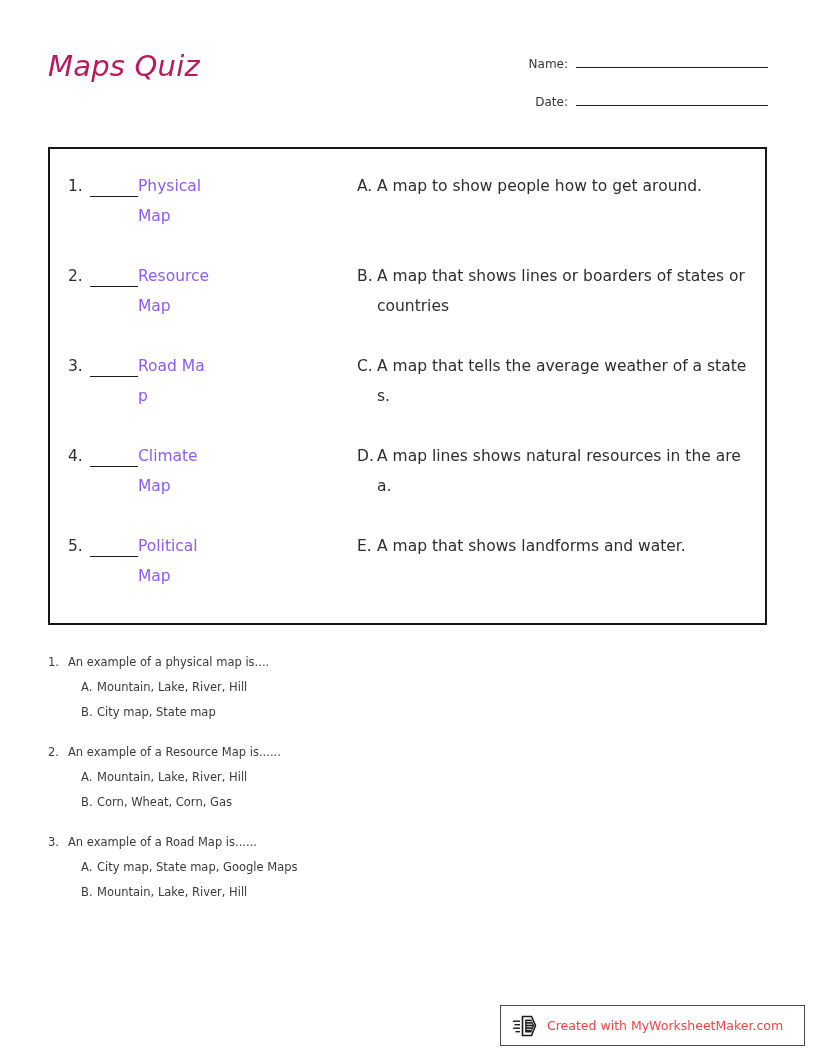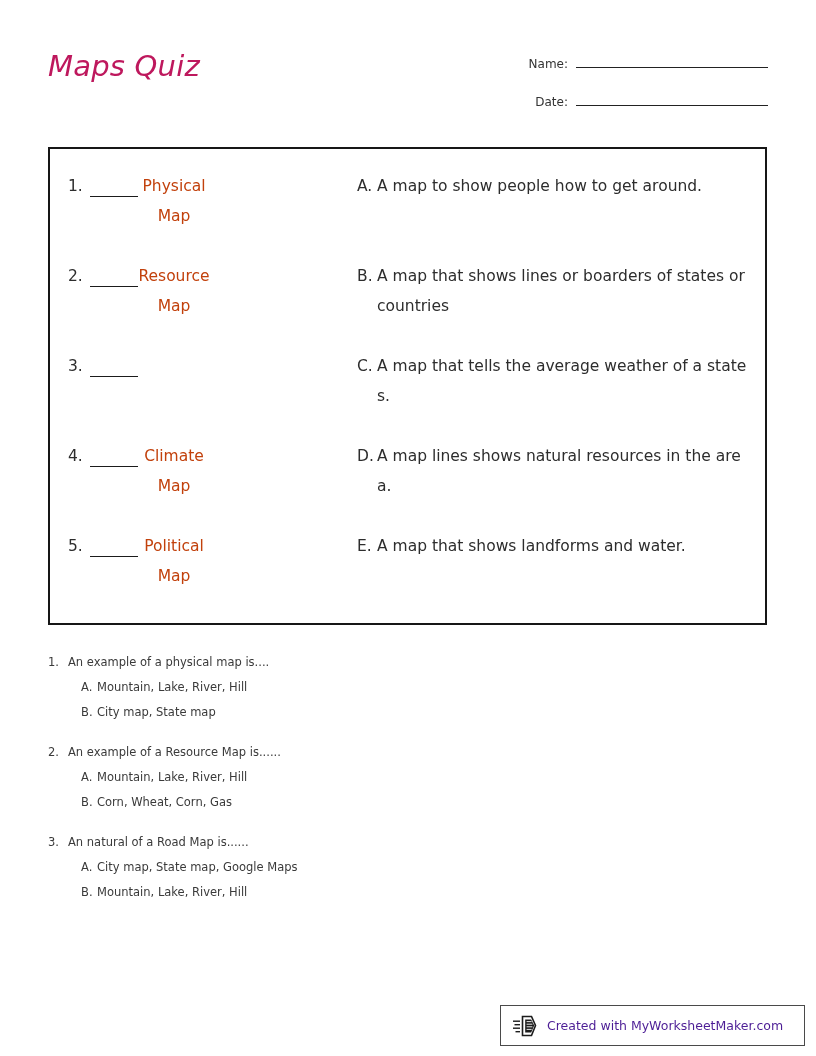--- a/index.html
+++ b/index.html
@@ -120,22 +120,21 @@
     height: 26px;
     border-bottom: 1.8px solid #1b1b1b;
     box-sizing: border-box;
     margin-right: 0px;
   }
   .match-term {
     flex: 0 0 72px;
     width: 72px;
     overflow-wrap: anywhere;
     word-break: break-all;
-    color: #c2410c;
-    text-align: center;
+    color: #8b5cf6;
   }
 
   .opt-item {
     display: flex;
     align-items: flex-start;
     height: 90px;
     font-size: 15.5px;
     line-height: 30px;
   }
   .opt-letter {
@@ -211,21 +210,21 @@
     flex: 0 0 26px;
     width: 26px;
     height: 24px;
     position: relative;
     margin-right: 8px;
   }
   .badge-logo svg { display: block; }
   .badge-text {
     font-size: 12.5px;
     line-height: 18px;
-    color: #4c1d95;
+    color: #ef4444;
     white-space: nowrap;
     text-align: center;
   }
 </style>
 </head>
 <body>
 
 <div class="page">
 
   <div class="header">
@@ -254,20 +253,21 @@
             <span class="match-term">Physical Map</span>
           </div>
           <div class="match-item">
             <span class="match-num">2.</span>
             <span class="match-blank"></span>
             <span class="match-term">Resource Map</span>
           </div>
           <div class="match-item">
             <span class="match-num">3.</span>
             <span class="match-blank"></span>
+            <span class="match-term">Road Map</span>
           </div>
           <div class="match-item">
             <span class="match-num">4.</span>
             <span class="match-blank"></span>
             <span class="match-term">Climate Map</span>
           </div>
           <div class="match-item">
             <span class="match-num">5.</span>
             <span class="match-blank"></span>
             <span class="match-term">Political Map</span>
@@ -329,21 +329,21 @@
       </div>
       <div class="mc-choice">
         <span class="mc-choice-letter">B.</span>
         <span class="mc-choice-text">Corn, Wheat, Corn, Gas</span>
       </div>
     </div>
 
     <div class="mc-q">
       <div class="mc-stem">
         <span class="mc-stem-num">3.</span>
-        <span class="mc-stem-text">An natural of a Road Map is......</span>
+        <span class="mc-stem-text">An example of a Road Map is......</span>
       </div>
       <div class="mc-choice">
         <span class="mc-choice-letter">A.</span>
         <span class="mc-choice-text">City map, State map, Google Maps</span>
       </div>
       <div class="mc-choice">
         <span class="mc-choice-letter">B.</span>
         <span class="mc-choice-text">Mountain, Lake, River, Hill</span>
       </div>
     </div>

